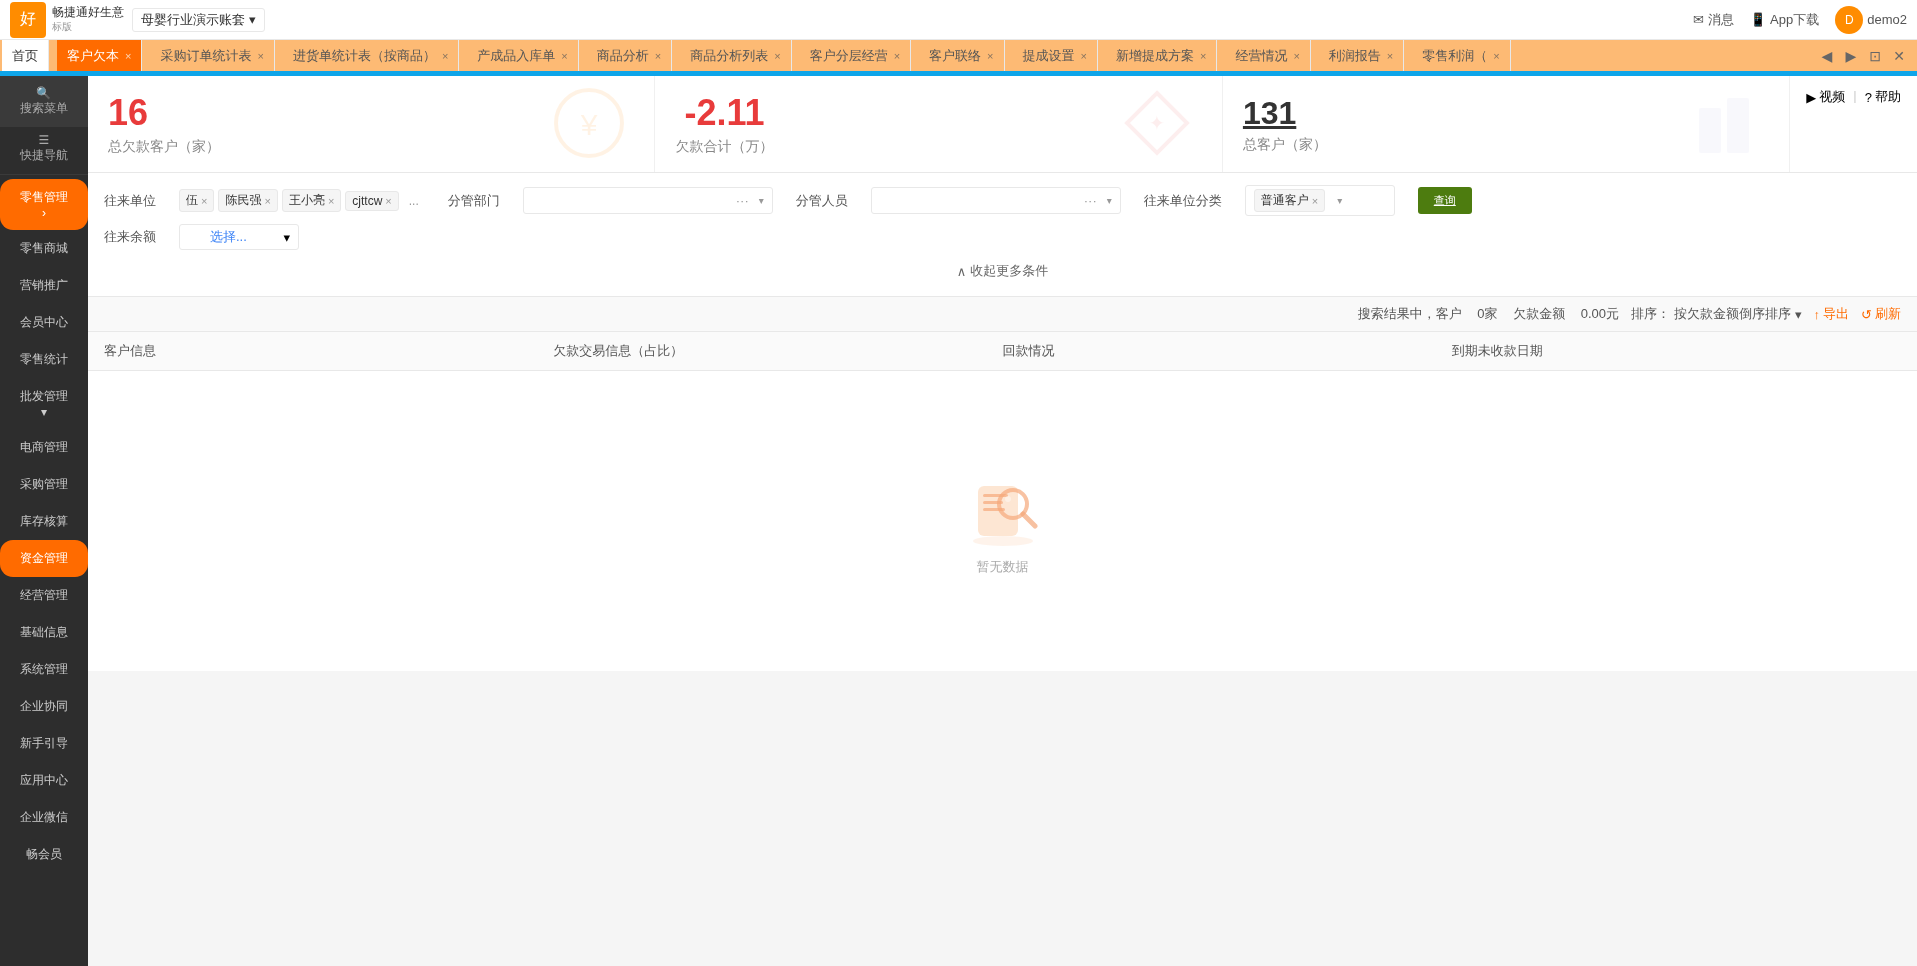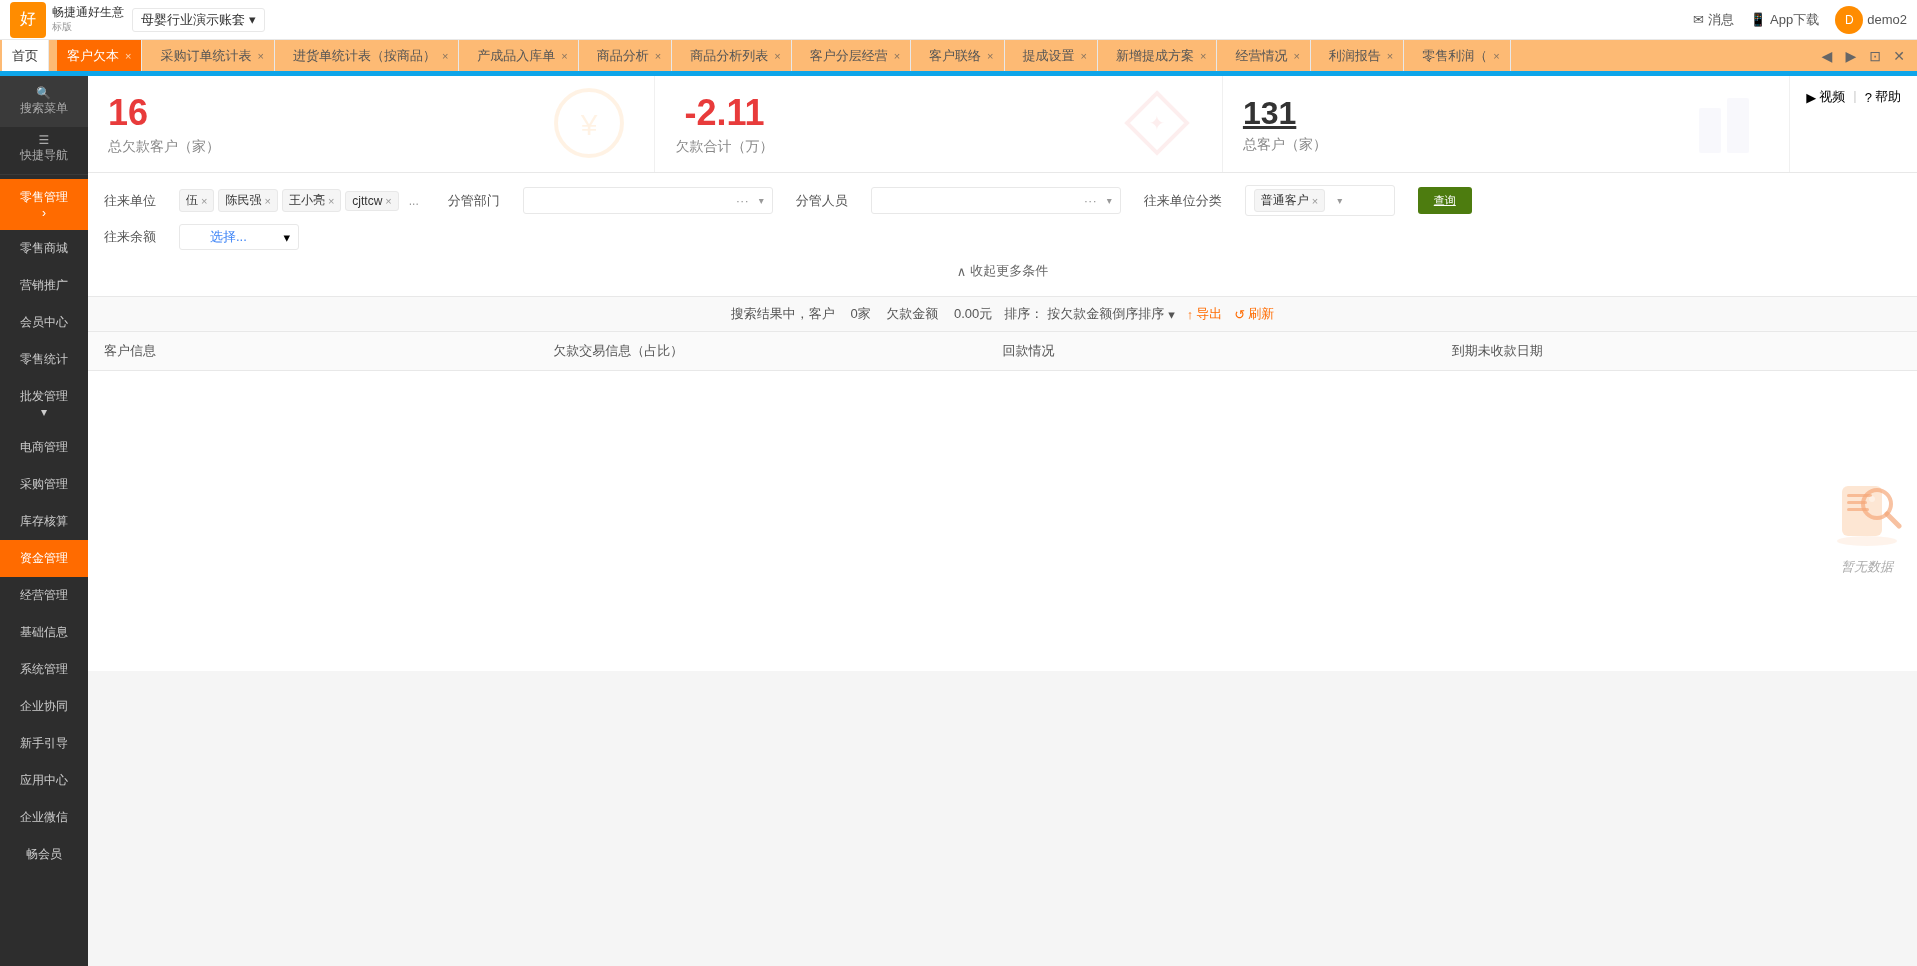--- a/index.html
+++ b/index.html
@@ -26,21 +26,21 @@
     .nav-tab-controls { display: flex; align-items: center; margin-left: auto; padding: 0 4px; }
     .nav-control-btn { width: 24px; height: 24px; display: flex; align-items: center; justify-content: center; cursor: pointer; color: #666; font-size: 14px; }
 
     
     .main-layout { display: flex; flex: 1; overflow: hidden; }
 
     
     .sidebar { width: 88px; background: #2d2d2d; display: flex; flex-direction: column; color: #ccc; flex-shrink: 0; overflow-y: auto; }
     .sidebar-search { padding: 10px 8px; background: #3a3a3a; font-size: 12px; color: #aaa; text-align: center; cursor: pointer; }
     .sidebar-nav { padding: 6px 8px; font-size: 12px; color: #aaa; text-align: center; cursor: pointer; }
-    .sidebar-item { padding: 10px 4px; text-align: center; font-size: 12px; color: #ccc; cursor: pointer; }
+    .sidebar-item { padding: 10px 4px; text-align: center; font-size: 12px; color: #ccc; cursor: pointer; border-radius: 13px; }
     .sidebar-item.active { background: #ff6b00; color: #fff; }
     .sidebar-divider { height: 1px; background: #3a3a3a; margin: 4px 0; }
 
     
     .content-area { flex: 1; overflow-y: auto; background: #f5f5f5; }
 
     
     .stats-row { display: flex; background: #fff; border-bottom: 1px solid #e8e8e8; }
     .stat-card { flex: 1; padding: 16px 20px; display: flex; align-items: center; gap: 12px; border-right: 1px solid #f0f0f0; position: relative; }
     .stat-number { font-size: 36px; font-weight: bold; }
@@ -57,31 +57,31 @@
     .filter-tag .tag-x { color: #999; cursor: pointer; font-size: 11px; }
     .filter-tag.more { color: #999; border: none; background: none; cursor: pointer; }
     .filter-select { display: flex; align-items: center; gap: 4px; border: 1px solid #e8e8e8; border-radius: 3px; padding: 3px 8px; min-width: 150px; cursor: pointer; background: #fff; }
     .filter-select-wide { min-width: 250px; }
     .filter-select .arrow { color: #999; font-size: 10px; margin-left: auto; }
     .filter-dots { color: #999; cursor: pointer; padding: 2px 6px; }
     .collapse-btn { display: flex; align-items: center; gap: 4px; color: #666; font-size: 13px; cursor: pointer; justify-content: center; padding: 4px; }
     .btn-query { background: #4d7c0f; color: #fff; border: none; border-radius: 3px; padding: 6px 16px; font-size: 11px; cursor: pointer; text-decoration: underline; }
 
     
-    .result-bar { display: flex; align-items: center; justify-content: center; padding: 8px 16px; background: #f9f9f9; border-bottom: 1px solid #e8e8e8; }
+    .result-bar { display: flex; align-items: center; justify-content: flex-end; padding: 8px 16px; background: #f9f9f9; border-bottom: 1px solid #e8e8e8; }
     .result-info { font-size: 13px; color: #555; }
     .result-info span { margin-right: 12px; }
     .result-actions { display: flex; align-items: center; gap: 12px; font-size: 13px; color: #555; }
     .sort-select { display: flex; align-items: center; gap: 4px; cursor: pointer; }
     .action-btn { display: flex; align-items: center; gap: 3px; cursor: pointer; color: #ff6b00; }
 
     
     .data-table { width: 100%; background: #fff; }
     .table-header { display: grid; grid-template-columns: 2fr 2fr 2fr 2fr; padding: 10px 16px; background: #fafafa; border-bottom: 1px solid #e8e8e8; font-size: 13px; color: #555; font-weight: 500; }
-    .table-body { min-height: 300px; display: flex; flex-direction: column; align-items: flex-end; justify-content: center; padding: 60px 0; font-style: italic; }
+    .table-body { min-height: 300px; display: flex; flex-direction: column; align-items: center; justify-content: center; padding: 60px 0; }
     .empty-state { display: flex; flex-direction: column; align-items: center; gap: 12px; }
     .empty-text { font-size: 13px; color: #aaa; }
     .top-action-item { display: flex; align-items: center; gap: 3px; cursor: pointer; }
 
     .filter-remain-label { color: #555; font-size: 13px; white-space: nowrap; }
     .filter-remain-select { border: 1px solid #e8e8e8; border-radius: 3px; padding: 3px 8px; min-width: 120px; display: flex; align-items: center; gap: 4px; cursor: pointer; background: #fff; }
   </style>
 </head>
 <body>
 

